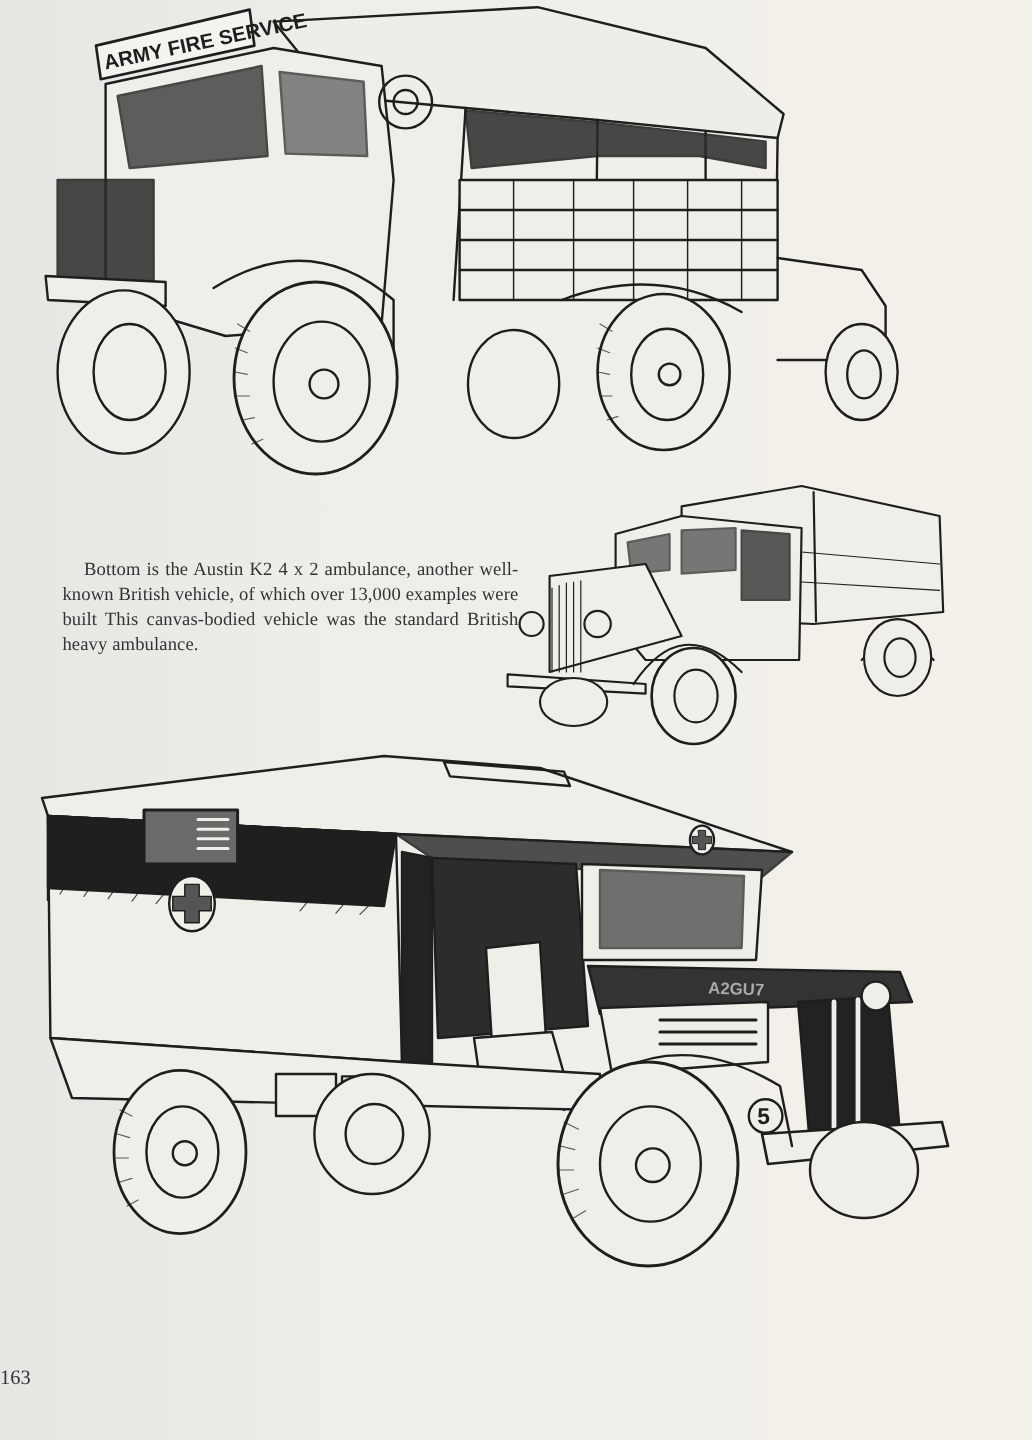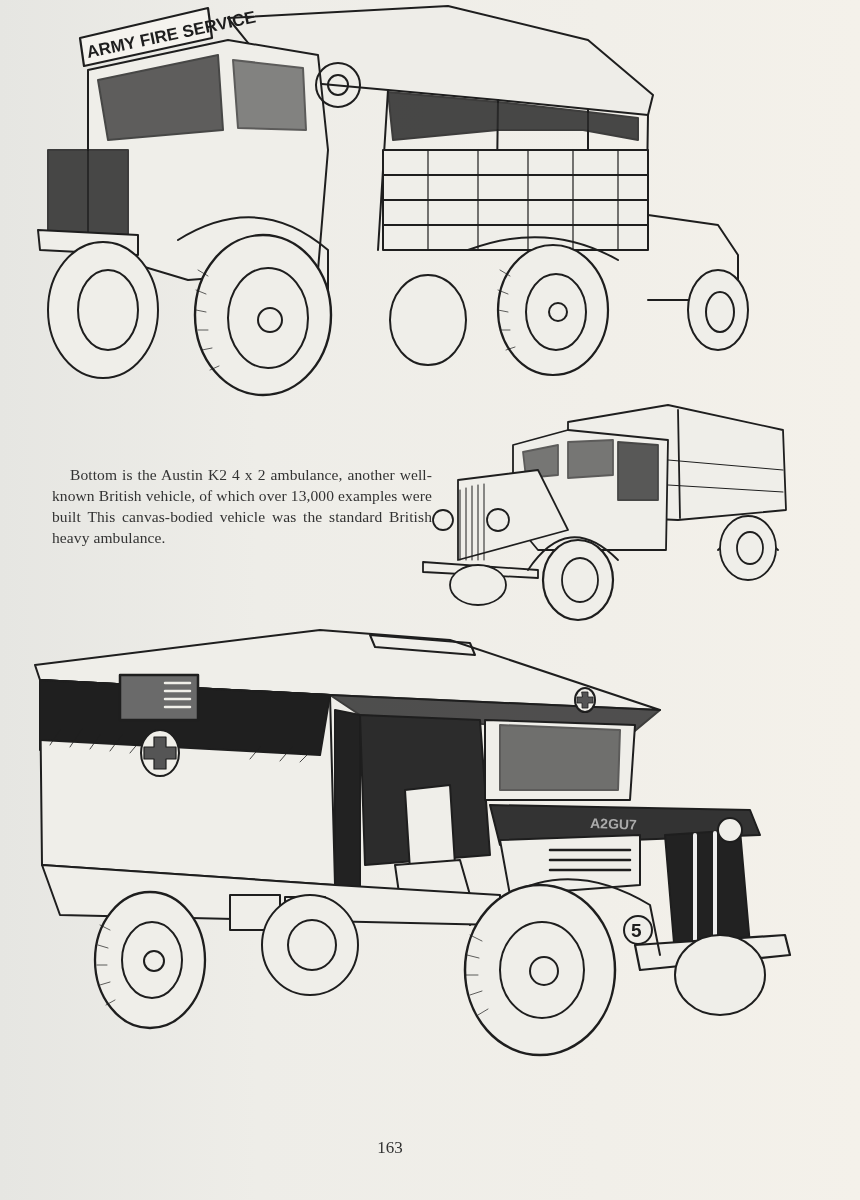--- a/index.html
+++ b/index.html
@@ -24,21 +24,21 @@
       position: absolute; left: 20px; top: 464px; width: 380px;
       font-size: 15.5px; line-height: 21px; text-align: justify;
       color: #333;
       letter-spacing: 0.1px;
       margin-left: 32px;
     }
     .caption p { margin: 0; text-indent: 18px; }
 
     .page-number {
       position: absolute; left: 0; width: 780px; top: 1138px;
-      text-align: center; font-size: 17px; color: #333;
+      text-align: left; font-size: 17px; color: #333;
     }
     .sign-text { font-family: "Liberation Sans", "DejaVu Sans", sans-serif; font-weight: bold; }
   </style>
 </head>
 <body>
 
 <div class="page">
 
   <div class="illustration" id="fire-truck">
     <svg width="730" height="410" viewBox="0 0 730 410" fill="none" stroke="#1e1e1e" stroke-width="2" stroke-linejoin="round" stroke-linecap="round">

